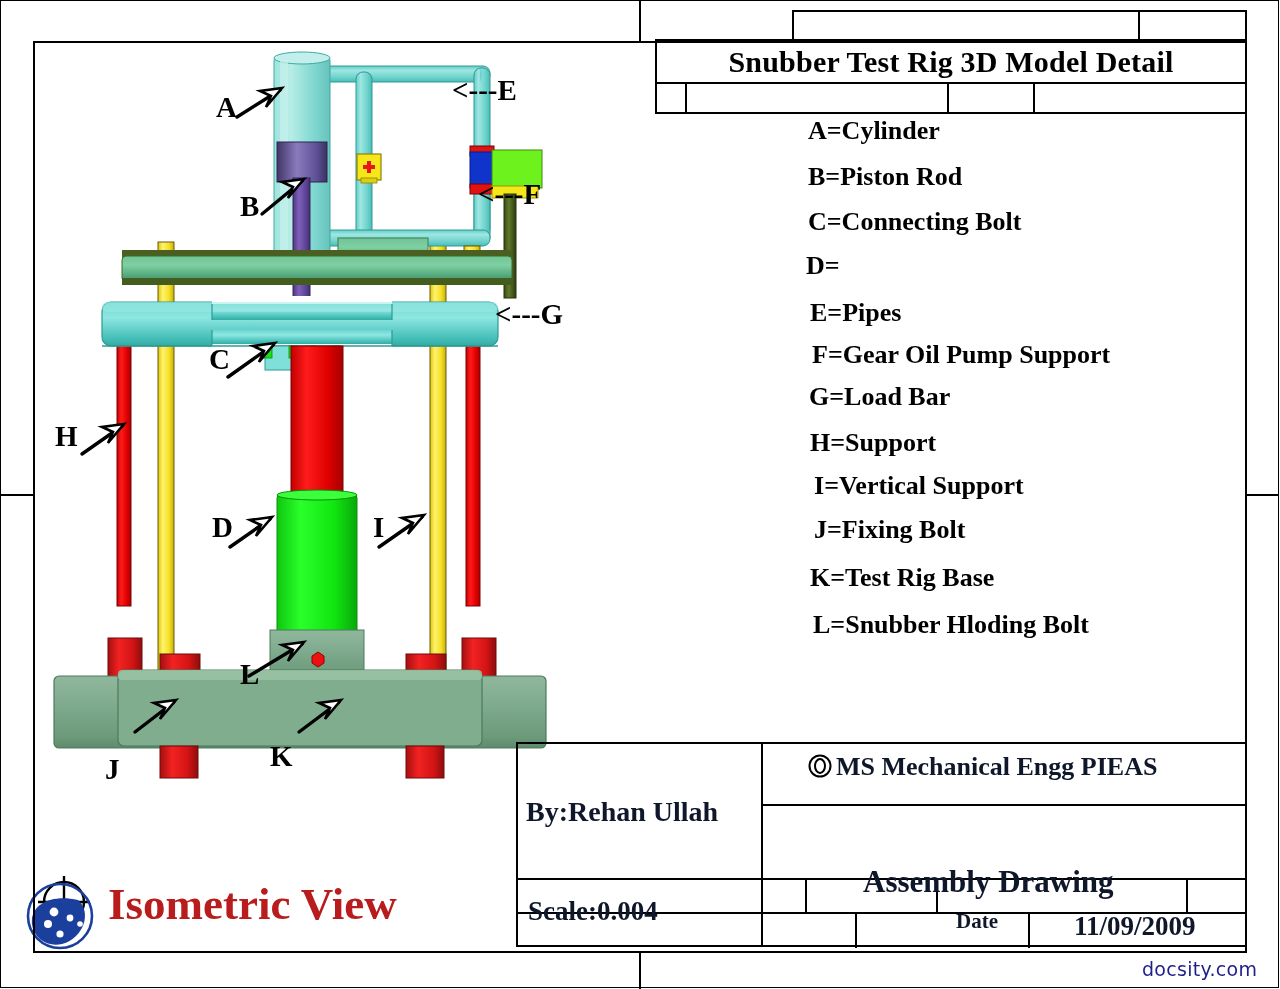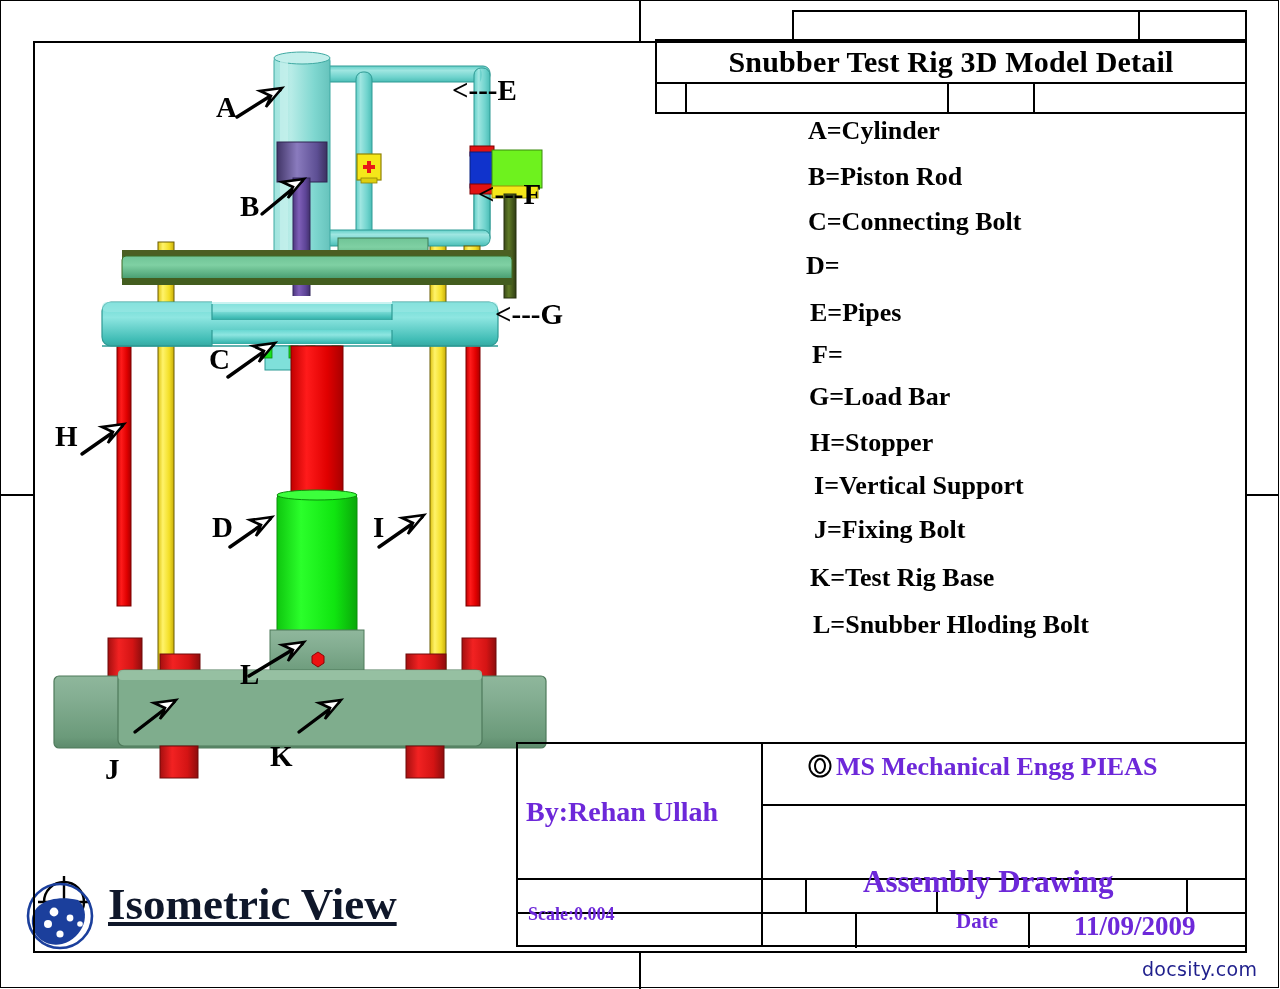--- a/index.html
+++ b/index.html
@@ -132,45 +132,44 @@
     background: #000;
     width: 2px;
   }
   .tb-h {
     position: absolute;
     background: #000;
     height: 2px;
   }
   .tb-text {
     position: absolute;
-    color: #6d28d9;
+    color: #0f172a;
     font-weight: bold;
     white-space: nowrap;
   }
   #tb-author { left: 8px;  top: 52px;  font-size: 28px; }
-  #tb-scale  { left: 10px; top: 160px; font-size: 18px; text-align: center; }
+  #tb-scale  { left: 10px; top: 152px; font-size: 27px; text-align: center; }
   #tb-org    { left: 290px; top: 8px;  font-size: 26px; }
   #tb-assy   { left: 345px; top: 80px; font-size: 31px; margin-top: 40px; }
   #tb-datelbl{ left: 438px; top: 165px; font-size: 21px; }
   #tb-dateval{ left: 556px; top: 167px; font-size: 27px; }
   .org-logo {
     display: inline-block;
     vertical-align: -3px;
     margin-right: 4px;
   }
 
   
   #iso-label {
     position: absolute;
     left: 108px; top: 878px;
     font-size: 45px;
     font-weight: bold;
-    color: #0f172a;
+    color: #b91c1c;
     white-space: nowrap;
-    text-decoration: underline;
   }
   #iso-logo {
     position: absolute;
     left: 18px; top: 872px;
     width: 92px; height: 82px;
   }
 
   
   #docsity {
     position: absolute;
@@ -510,30 +509,31 @@
       <span class="legend-eq">=</span>
     </div>
     <div class="legend-row" style="margin-left:110px; margin-top:21px;">
       <span class="legend-key">E</span>
       <span class="legend-eq">=</span>
       <span class="legend-val">Pipes</span>
     </div>
     <div class="legend-row" style="margin-left:112px; margin-top:16px;">
       <span class="legend-key">F</span>
       <span class="legend-eq">=</span>
+      <span class="legend-val">Gear Oil Pump Support</span>
     </div>
     <div class="legend-row" style="margin-left:109px; margin-top:16px;">
       <span class="legend-key">G</span>
       <span class="legend-eq">=</span>
       <span class="legend-val">Load Bar</span>
     </div>
     <div class="legend-row" style="margin-left:110px; margin-top:20px;">
       <span class="legend-key">H</span>
       <span class="legend-eq">=</span>
-      <span class="legend-val">Stopper</span>
+      <span class="legend-val">Support</span>
     </div>
     <div class="legend-row" style="margin-left:114px; margin-top:17px;">
       <span class="legend-key">I</span>
       <span class="legend-eq">=</span>
       <span class="legend-val">Vertical Support</span>
     </div>
     <div class="legend-row" style="margin-left:114px; margin-top:18px;">
       <span class="legend-key">J</span>
       <span class="legend-eq">=</span>
       <span class="legend-val"> Fixing Bolt</span>

